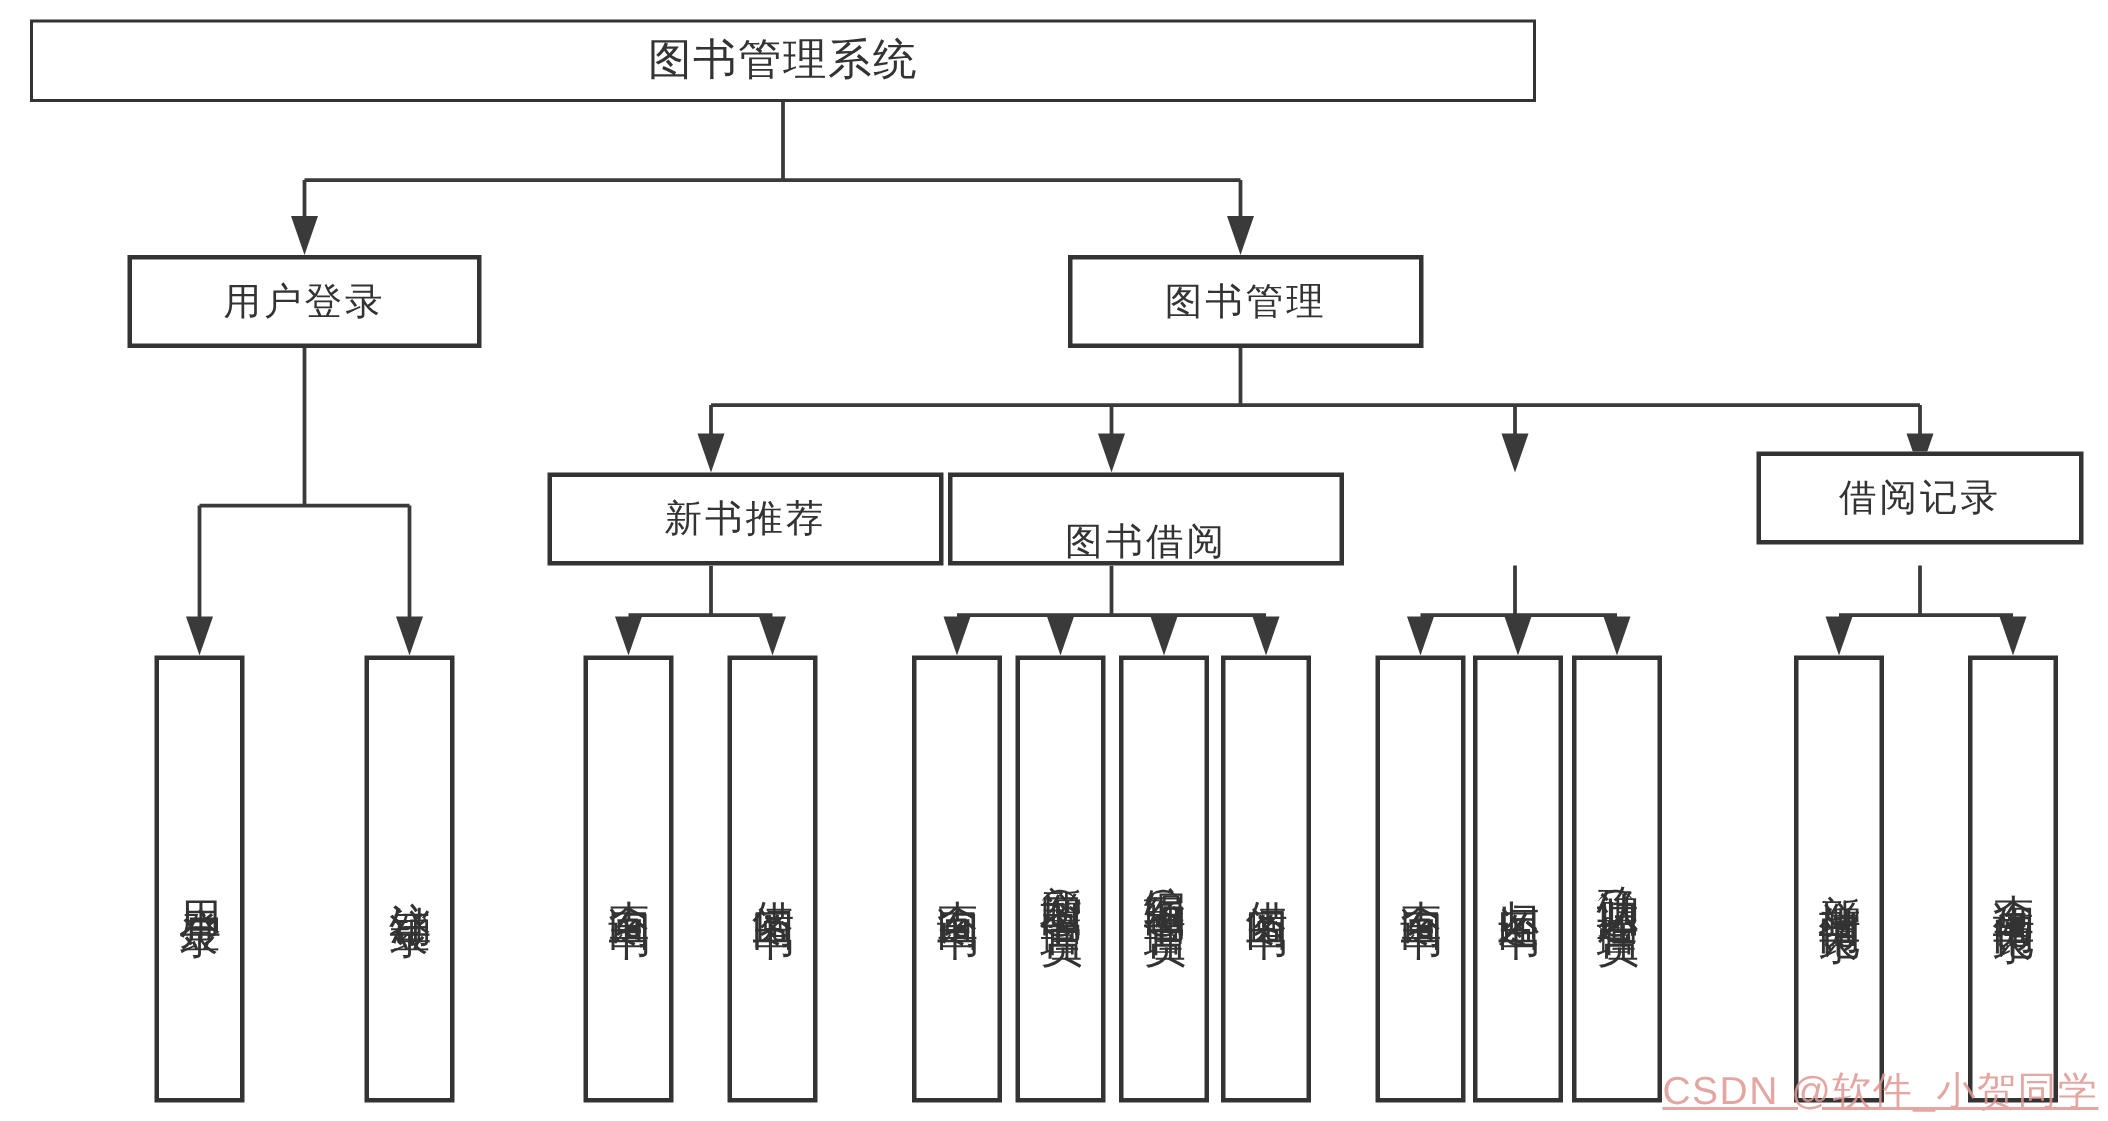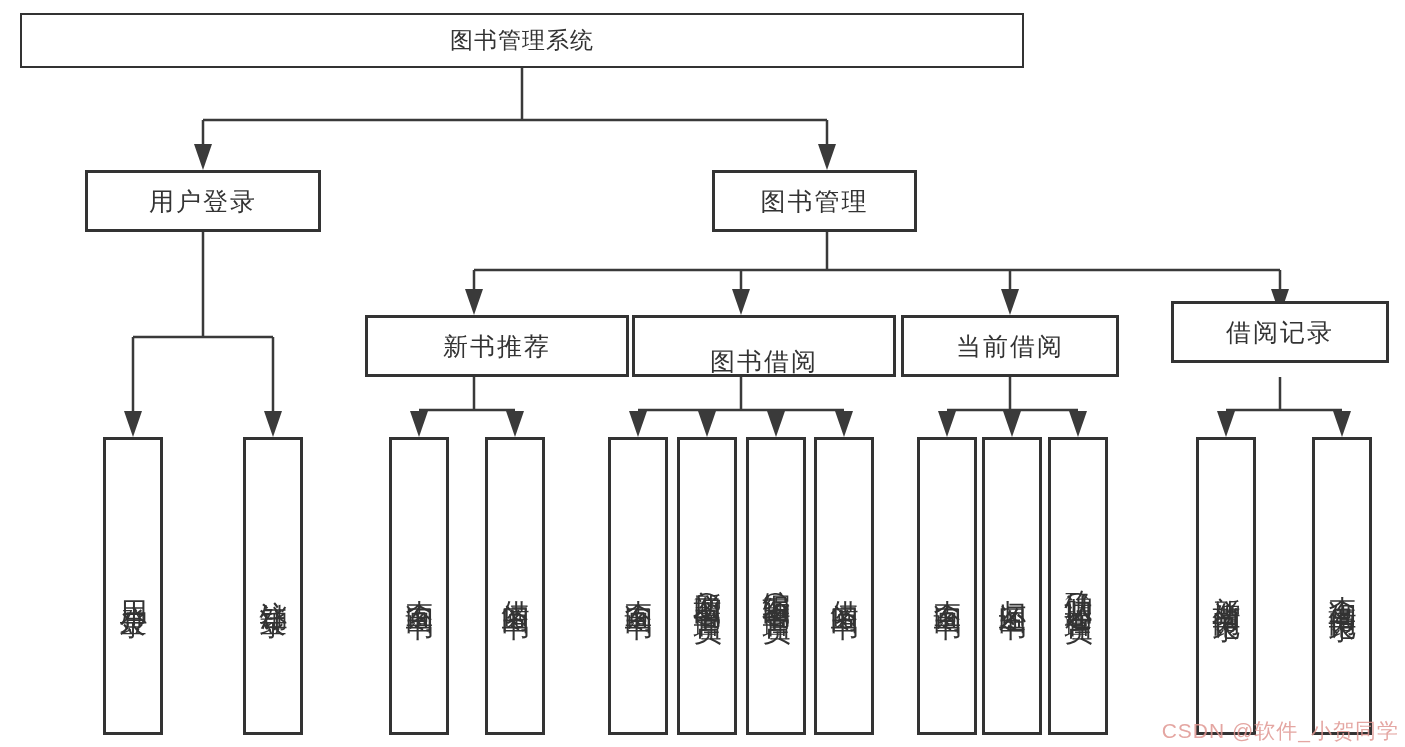--- a/index.html
+++ b/index.html
@@ -21,41 +21,42 @@
     justify-content:center;
     z-index:2;
   }
   .hlabel{
     color:#333;
     font-size:25px;
     letter-spacing:2px;
     white-space:nowrap;
     line-height:1;
   }
-  .root-label{font-size:23px;letter-spacing:1px;}
+  .root-label{font-size:29px;letter-spacing:1px;}
   .vbox{top:437px;height:298px;width:60px;}
   .vlabel{
     writing-mode:vertical-rl;
     text-orientation:mixed;
     color:#333;
     font-size:28px;
     letter-spacing:4px;
     line-height:1;
     white-space:nowrap;
   }
   .watermark{
     position:absolute;
     right:6px;
     bottom:2px;
     z-index:3;
-    font-size:21px;
+    font-size:26px;
     letter-spacing:1px;
     color:#e09792;
     opacity:0.85;
     white-space:nowrap;
+    text-decoration:underline;
   }
 </style>
 </head>
 <body>
 
 <div class="canvas">
 
   <svg class="connectors" width="1405" height="747" viewBox="0 0 1405 747">
     <g stroke="#3a3a3a" stroke-width="2.5" fill="none">
 
@@ -96,32 +97,29 @@
     </g>
   </svg>
 
   <div class="box" style="left:20px;top:13px;width:1004px;height:55px;border-width:2px;">
     <span class="hlabel root-label">图书管理系统</span>
   </div>
 
   <div class="box" style="left:85px;top:170px;width:236px;height:62px;">
     <span class="hlabel">用户登录</span>
   </div>
-  <div class="box" style="left:712px;top:170px;width:205px;height:62px;">
+  <div class="box" style="left:712px;top:170px;width:237px;height:62px;">
     <span class="hlabel">图书管理</span>
   </div>
 
   <div class="box" style="left:365px;top:315px;width:264px;height:62px;">
     <span class="hlabel">新书推荐</span>
   </div>
   <div class="box" style="left:632px;top:315px;width:264px;height:62px;align-items:flex-end;">
     <span class="hlabel">图书借阅</span>
-  </div>
-  <div class="box" style="left:901px;top:315px;width:218px;height:62px;">
-    <span class="hlabel">当前借阅</span>
   </div>
   <div class="box" style="left:1171px;top:301px;width:218px;height:62px;">
     <span class="hlabel">借阅记录</span>
   </div>
 
   <div class="box vbox" style="left:103px;">
     <span class="vlabel">用户登录</span>
   </div>
   <div class="box vbox" style="left:243px;">
     <span class="vlabel">注销登录</span>

